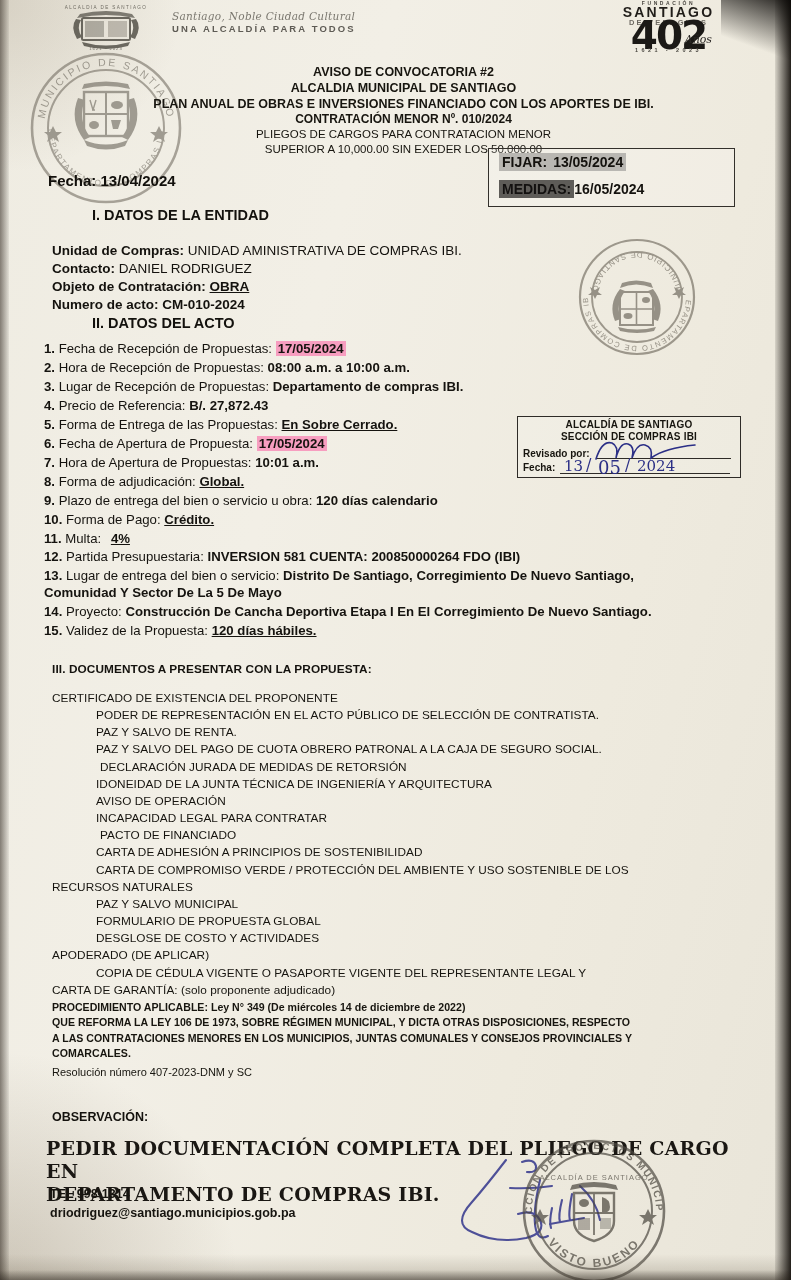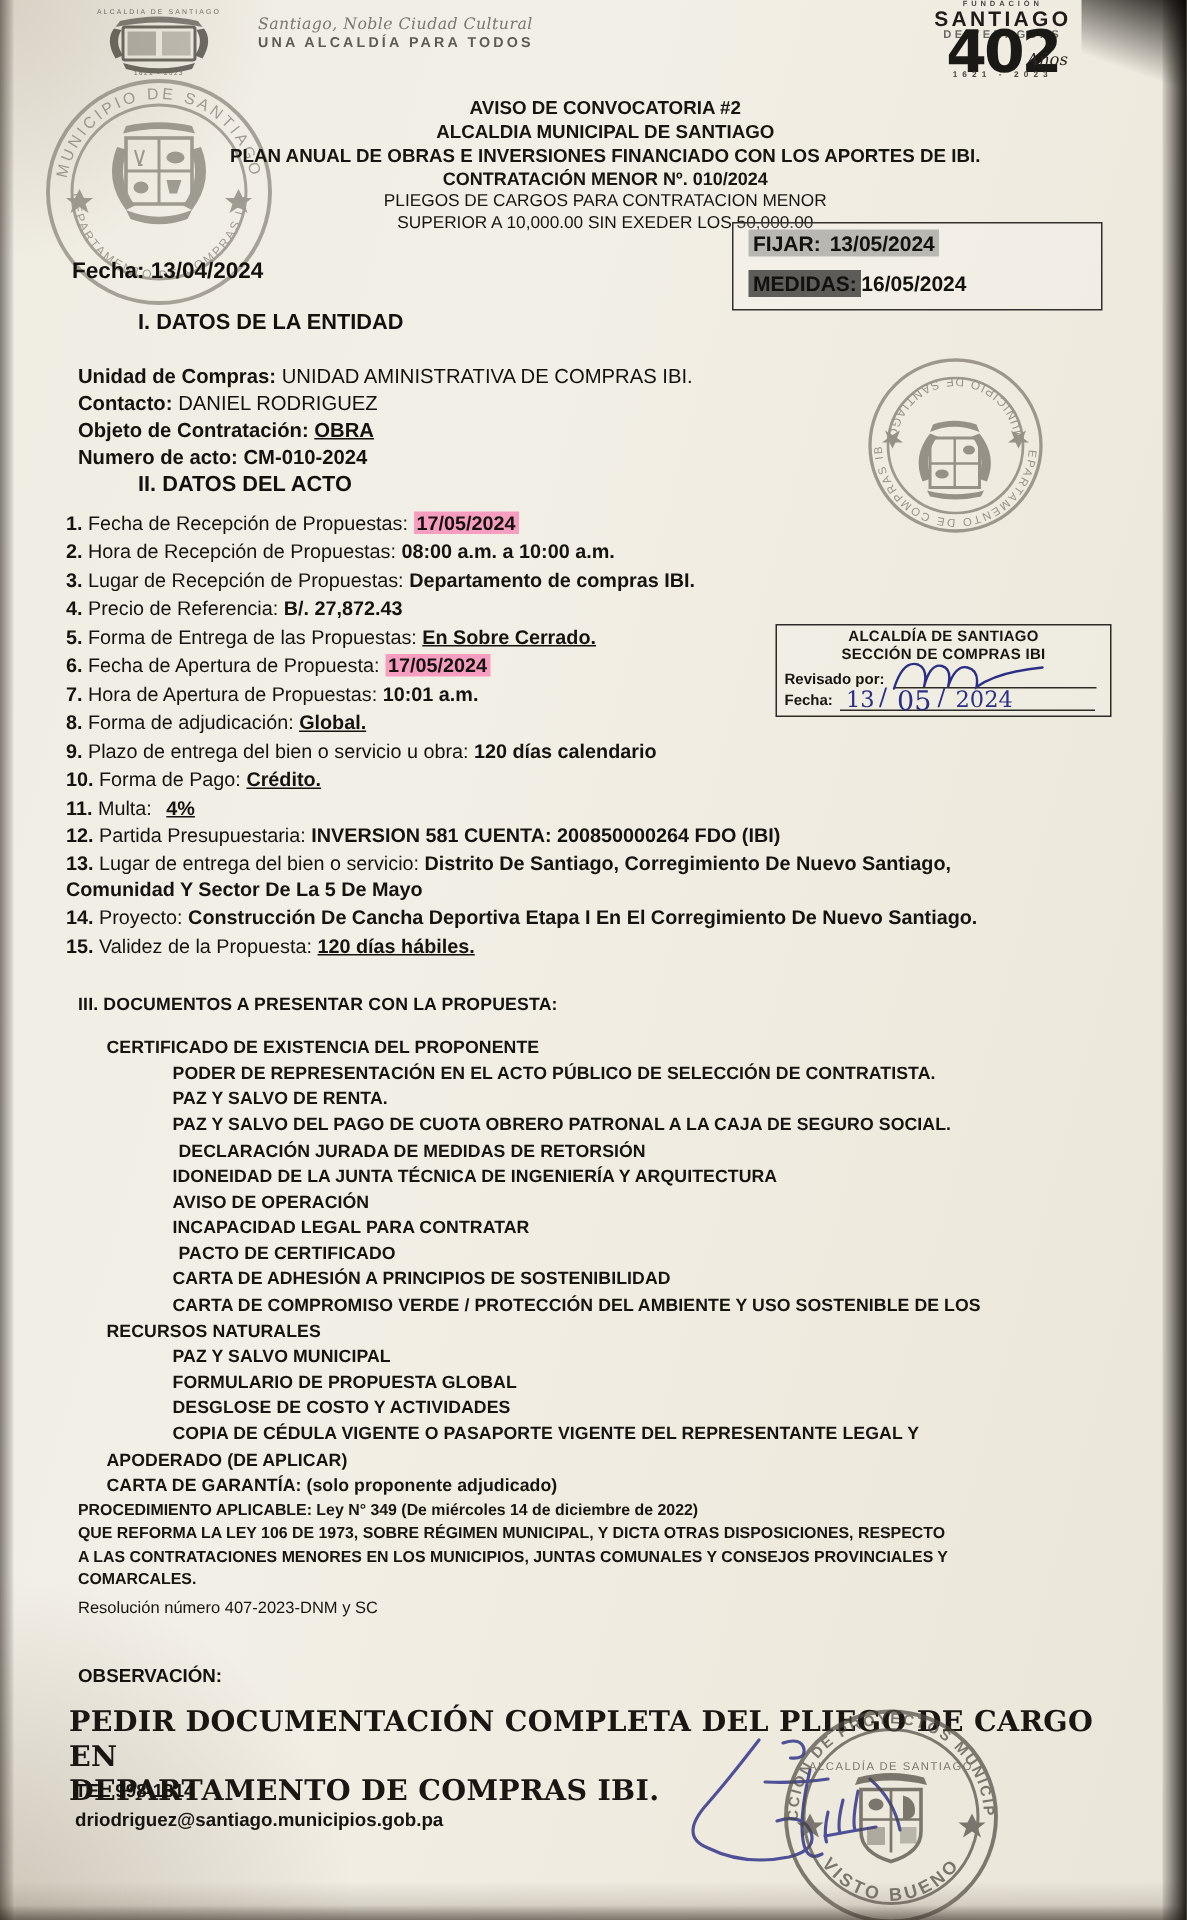--- a/index.html
+++ b/index.html
@@ -130,21 +130,21 @@
   .rev-l1{position:absolute;left:5px;top:31px;font-size:10px;font-weight:700;color:#17150f;}
   .rev-l2{position:absolute;left:5px;top:45px;font-size:10px;font-weight:700;color:#17150f;}
   .rev-line{position:absolute;height:1.4px;background:#2e2b27;}
   .hand{
     font-family:"DejaVu Serif", serif;color:#2b2f86;
   }
 
   
   .sec3-h{position:absolute;left:52px;top:662px;font-size:11.8px;font-weight:700;color:#14120e;letter-spacing:.1px;}
   .doclist{position:absolute;left:52px;top:690px;width:700px;}
-  .doc-line{font-size:11.8px;color:#16140f;line-height:1.455;white-space:nowrap;font-weight:700;letter-spacing:.05px;margin-left:19px;}
+  .doc-line{font-size:11.8px;color:#16140f;line-height:1.455;white-space:nowrap;font-weight:400;letter-spacing:.05px;}
   .doc-line.i1{padding-left:44px;}
   .doc-line.i0{padding-left:0px;}
   .doc-line.i-half{padding-left:48px;}
 
   
   .proc{position:absolute;left:52px;top:1000px;width:690px;}
   .proc-line{font-size:10.6px;color:#17150f;line-height:1.45;font-weight:700;}
   .proc-line.thin{font-weight:400;font-size:11px;}
 
   .obs-h{position:absolute;left:52px;top:1110px;font-size:12.5px;font-weight:700;color:#14120e;}
@@ -406,29 +406,29 @@
 
   <div class="doclist">
     <div class="doc-line i0">CERTIFICADO DE EXISTENCIA DEL PROPONENTE</div>
     <div class="doc-line i1">PODER DE REPRESENTACIÓN EN EL ACTO PÚBLICO DE SELECCIÓN DE CONTRATISTA.</div>
     <div class="doc-line i1">PAZ Y SALVO DE RENTA.</div>
     <div class="doc-line i1">PAZ Y SALVO DEL PAGO DE CUOTA OBRERO PATRONAL A LA CAJA DE SEGURO SOCIAL.</div>
     <div class="doc-line i-half">DECLARACIÓN JURADA DE MEDIDAS DE RETORSIÓN</div>
     <div class="doc-line i1">IDONEIDAD DE LA JUNTA TÉCNICA DE INGENIERÍA Y ARQUITECTURA</div>
     <div class="doc-line i1">AVISO DE OPERACIÓN</div>
     <div class="doc-line i1">INCAPACIDAD LEGAL PARA CONTRATAR</div>
-    <div class="doc-line i-half">PACTO DE CERTIFICADO</div>
+    <div class="doc-line i-half">PACTO DE FINANCIADO</div>
     <div class="doc-line i1">CARTA DE ADHESIÓN A PRINCIPIOS DE SOSTENIBILIDAD</div>
     <div class="doc-line i1">CARTA DE COMPROMISO VERDE / PROTECCIÓN DEL AMBIENTE Y USO SOSTENIBLE DE LOS</div>
     <div class="doc-line i0">RECURSOS NATURALES</div>
     <div class="doc-line i1">PAZ Y SALVO MUNICIPAL</div>
     <div class="doc-line i1">FORMULARIO DE PROPUESTA GLOBAL</div>
     <div class="doc-line i1">DESGLOSE DE COSTO Y ACTIVIDADES</div>
+    <div class="doc-line i0">APODERADO (DE APLICAR)</div>
     <div class="doc-line i1">COPIA DE CÉDULA VIGENTE O PASAPORTE VIGENTE DEL REPRESENTANTE LEGAL Y</div>
-    <div class="doc-line i0">APODERADO (DE APLICAR)</div>
     <div class="doc-line i0">CARTA DE GARANTÍA: (solo  proponente adjudicado)</div>
   </div>
 
   <div class="proc">
     <div class="proc-line">PROCEDIMIENTO APLICABLE: Ley N° 349 (De miércoles 14 de diciembre de 2022)</div>
     <div class="proc-line">QUE REFORMA LA LEY 106 DE 1973, SOBRE RÉGIMEN MUNICIPAL, Y DICTA OTRAS DISPOSICIONES, RESPECTO</div>
     <div class="proc-line">A LAS CONTRATACIONES MENORES EN LOS MUNICIPIOS, JUNTAS COMUNALES Y CONSEJOS PROVINCIALES Y</div>
     <div class="proc-line">COMARCALES.</div>
     <div class="proc-line thin" style="margin-top:4px">Resolución número 407-2023-DNM y SC</div>
   </div>

